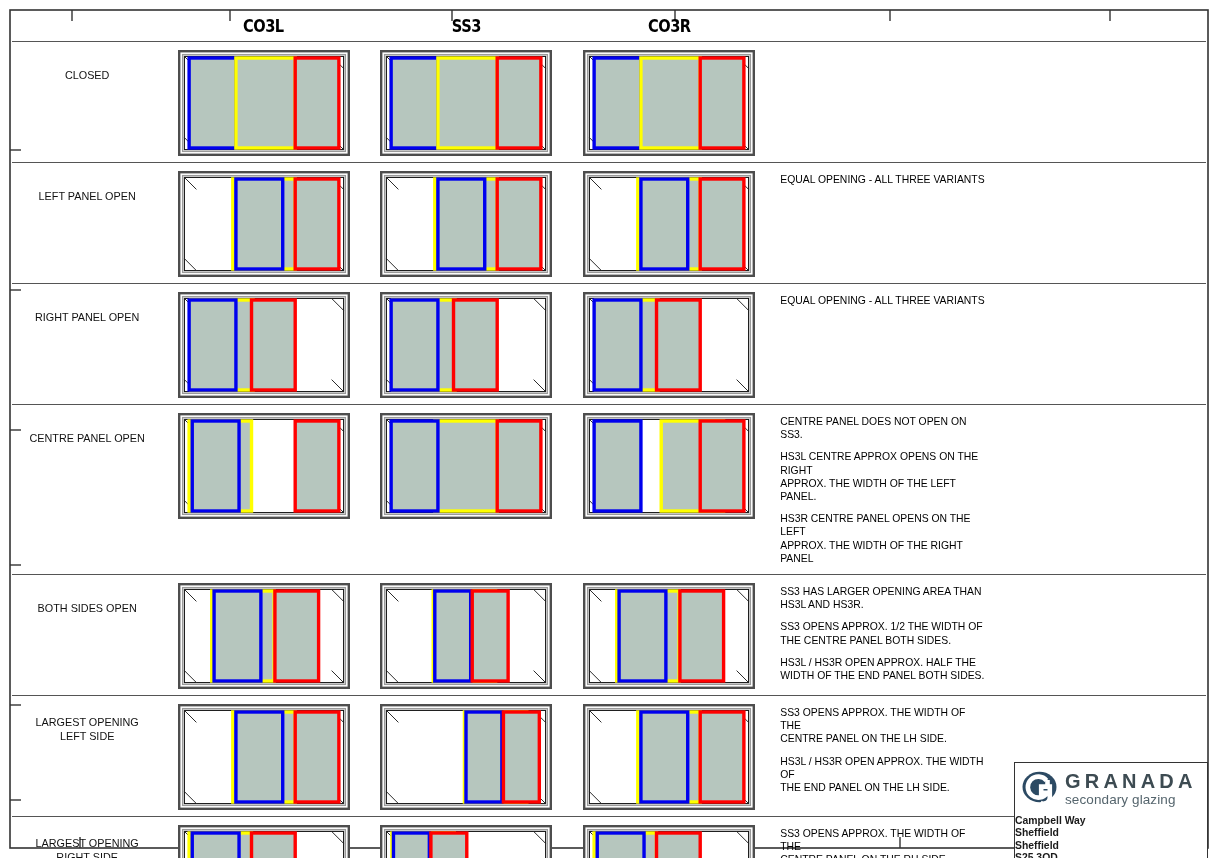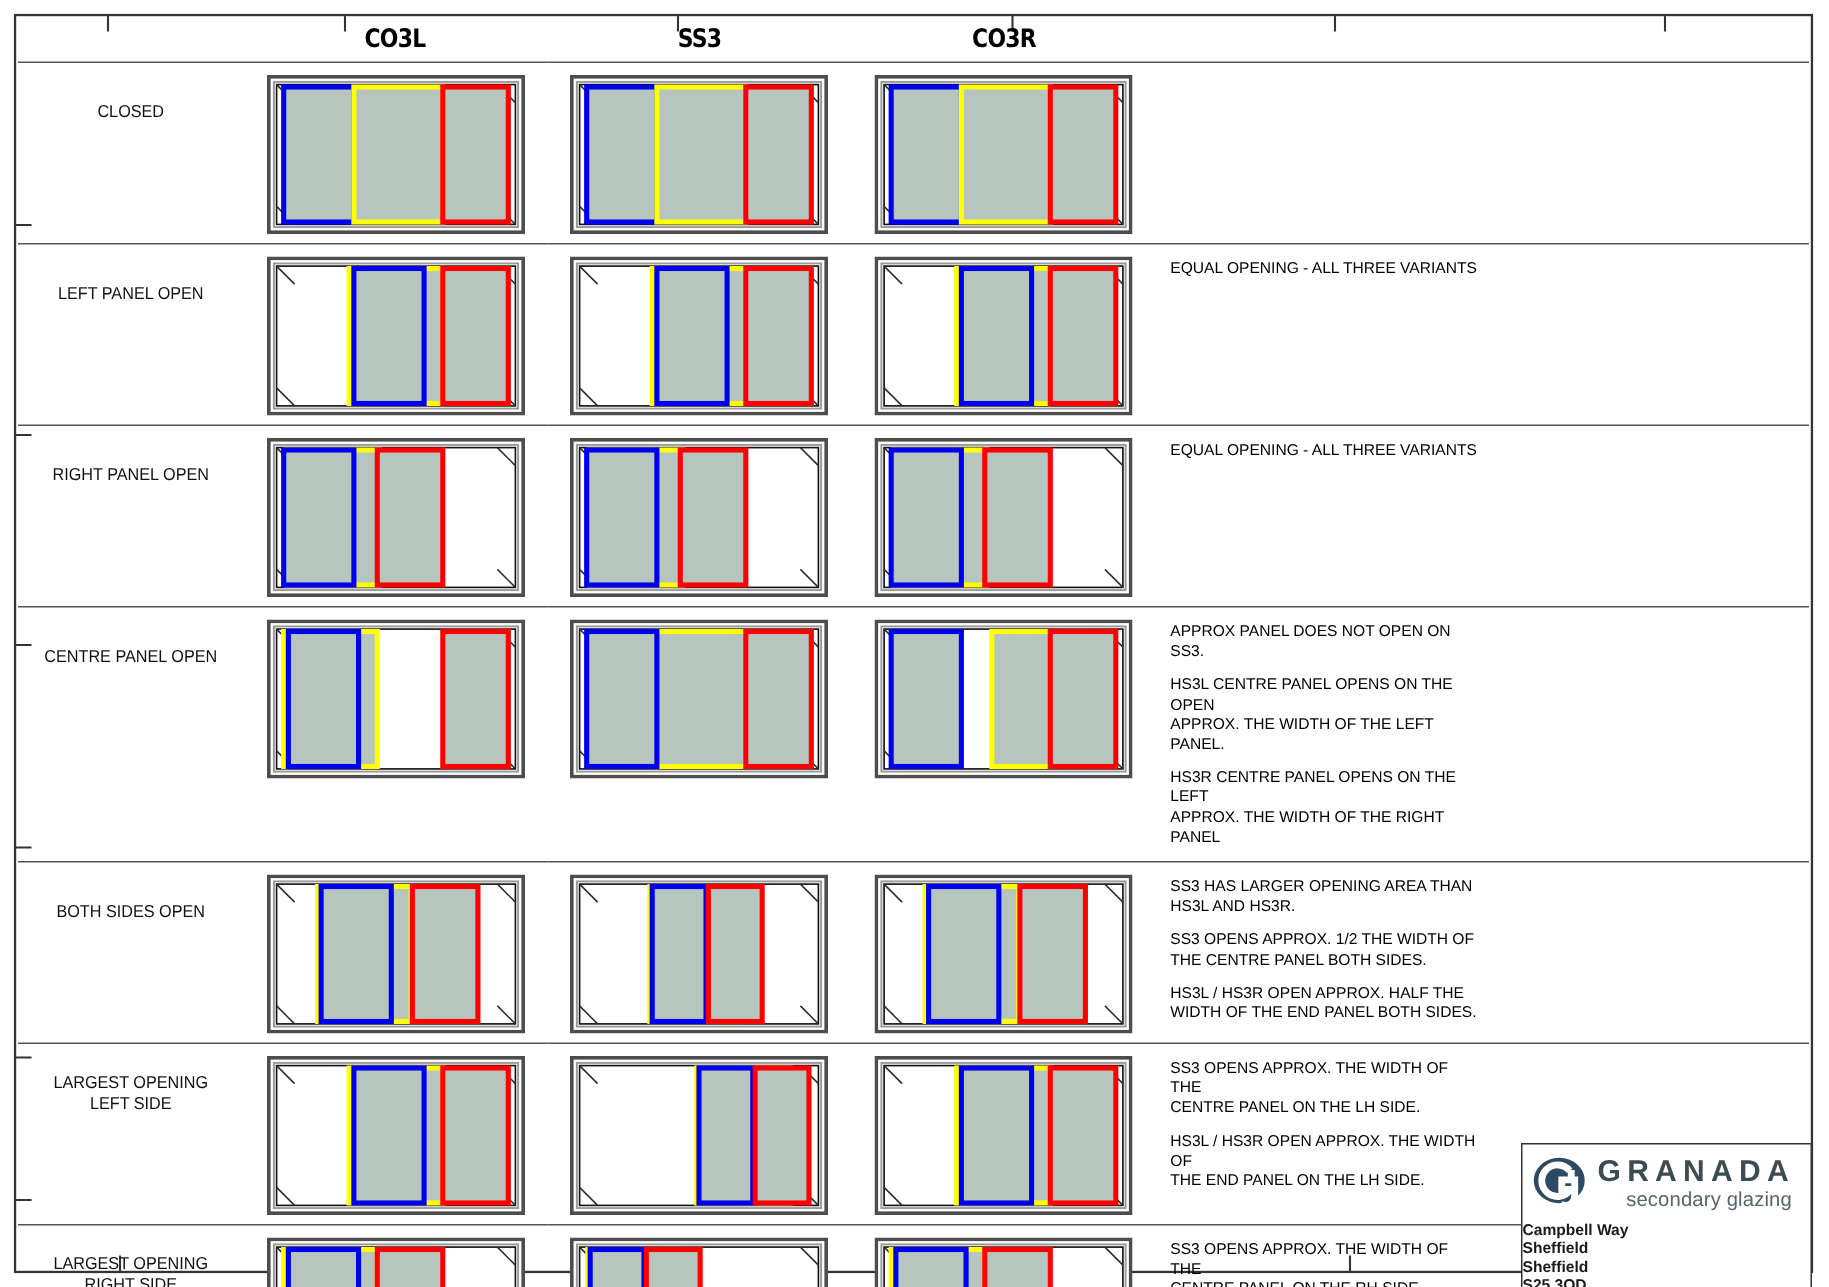--- a/index.html
+++ b/index.html
@@ -104,21 +104,20 @@
     letter-spacing: 4.2px;
     color: #3d4b52;
     line-height: 21px;
   }
   .logo-tagline {
     font-family: "Liberation Sans", sans-serif;
     font-size: 13.5px;
     color: #55656d;
     letter-spacing: 0.1px;
     line-height: 15px;
-    text-align: right;
     padding-right: 2px;
   }
   #logo-address {
     text-align: left;
     font-size: 10.4px;
     line-height: 12.4px;
     color: #1a1a1a;
     padding-top: 5px;
     font-weight: bold;
   }
@@ -438,22 +437,22 @@
             </g>
             <g>
               <rect x="11.120000000000001" y="8" width="46.8" height="90" fill="#b6c6be" stroke="#0000ee" stroke-width="3.4"></rect>
             </g>
             <g>
               <rect x="117.19999999999999" y="8" width="43.68000000000001" height="90" fill="#b6c6be" stroke="#ff0000" stroke-width="3.4"></rect>
             </g>
           </svg>
         </td>
         <td class="notes-cell">
-          <div class="note-block">APPROX PANEL DOES NOT OPEN ON SS3.</div>
-          <div class="note-block">HS3L CENTRE PANEL OPENS ON THE OPEN
+          <div class="note-block">CENTRE PANEL DOES NOT OPEN ON SS3.</div>
+          <div class="note-block">HS3L CENTRE APPROX OPENS ON THE RIGHT
 APPROX. THE WIDTH OF THE LEFT PANEL.</div>
           <div class="note-block">HS3R CENTRE PANEL OPENS ON THE LEFT
 APPROX. THE WIDTH OF THE RIGHT PANEL</div>
         </td>
       </tr>
       <tr>
         <td class="row-label">
           <div>BOTH SIDES OPEN</div>
         </td>
         <td class="diagram-cell">

